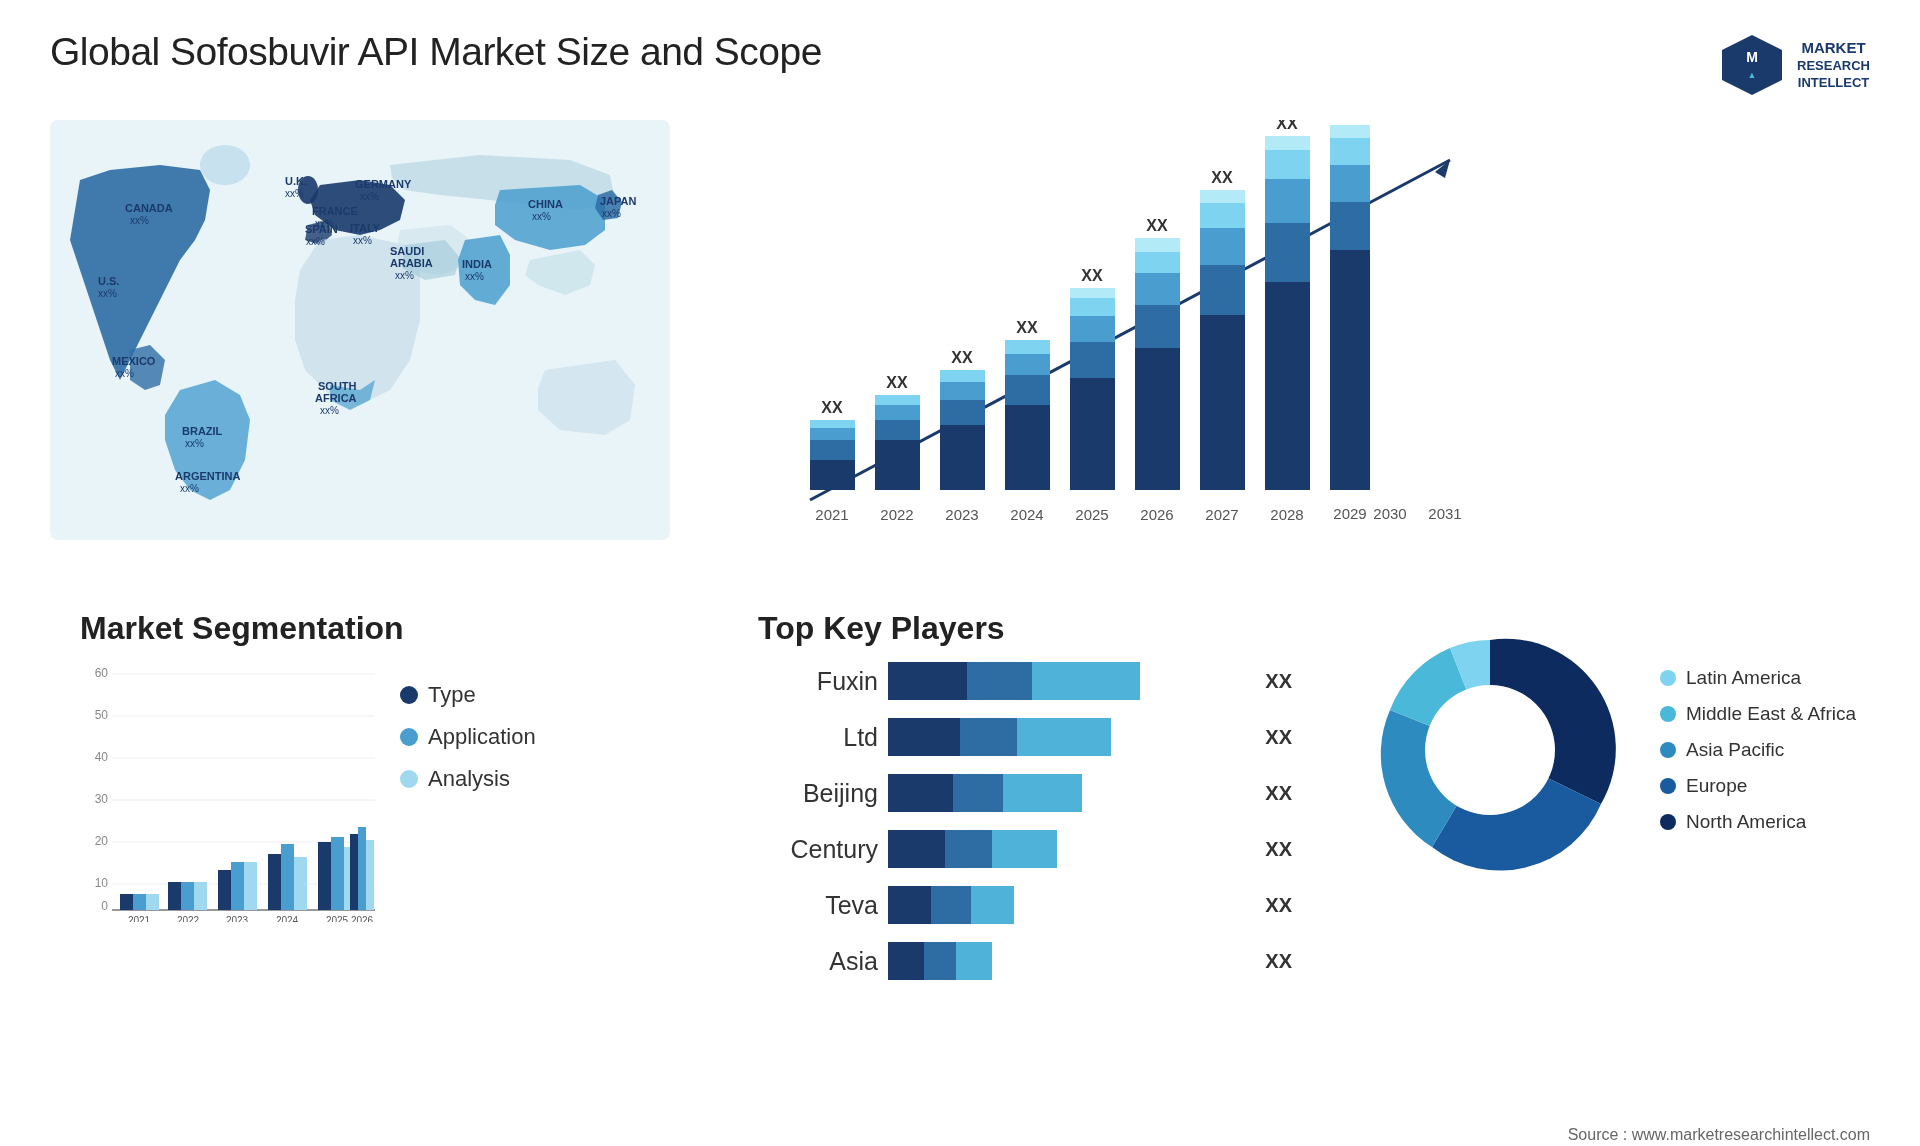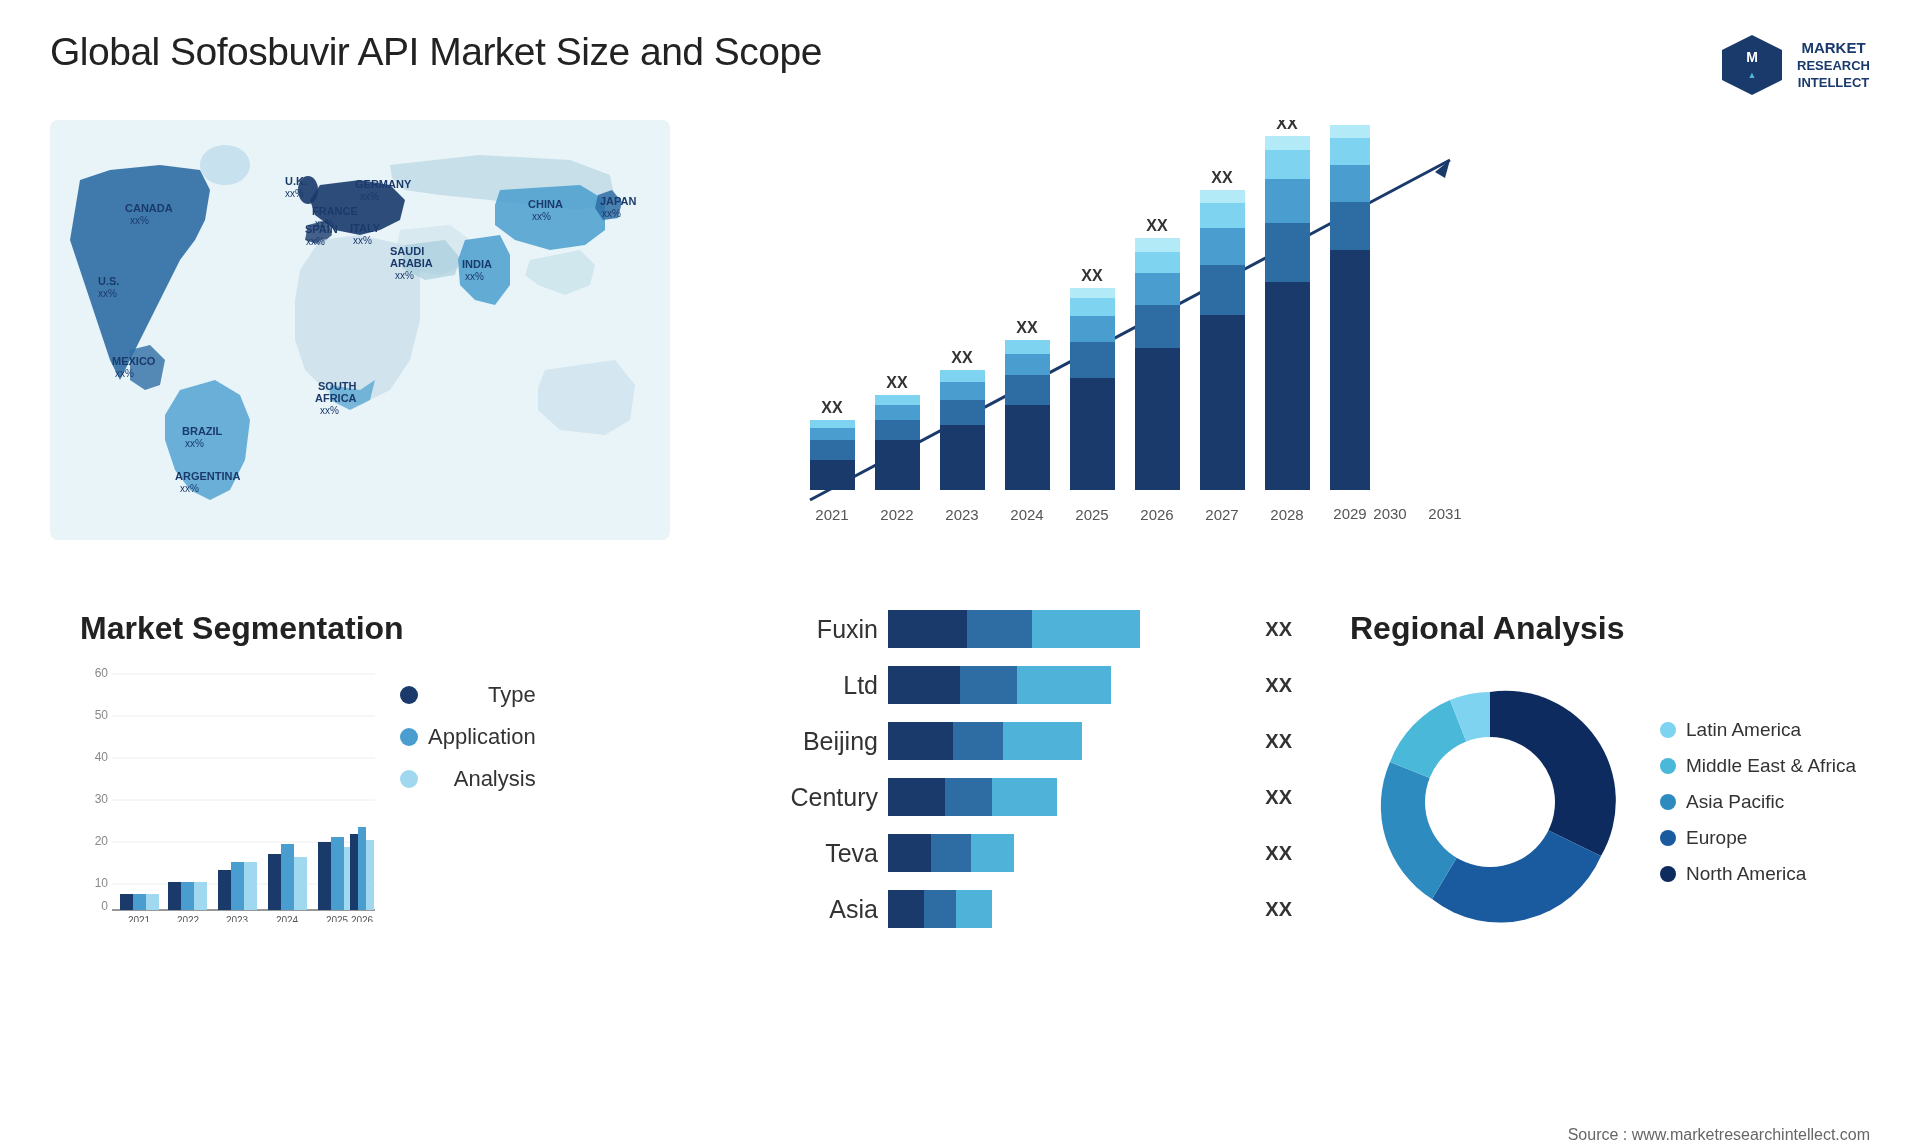--- a/index.html
+++ b/index.html
@@ -112,21 +112,20 @@
       flex-direction: column;
       gap: 16px;
       margin-top: 20px;
     }
     .legend-item {
       display: flex;
       align-items: center;
       gap: 10px;
       font-size: 22px;
       color: #333;
-      justify-content: space-between;
     }
     .legend-dot {
       width: 18px;
       height: 18px;
       border-radius: 50%;
       flex-shrink: 0;
     }
 
     
     .players-container {
@@ -475,20 +474,21 @@
           </div>
           <div class="legend-item">
             <div class="legend-dot" style="background:#a0d8ef;"></div>
             <span>Analysis</span>
           </div>
         </div>
       </div>
     </div>
 
     <div style="padding: 0 20px;">
+      <div class="section-title">Top Key Players</div>
       <div class="players-container">
 
         <div class="player-row">
           <div class="player-name">Fuxin</div>
           <div class="player-bar-container">
             <div class="player-bar">
               <div class="bar-seg1" style="width:22%;"></div>
               <div class="bar-seg2" style="width:18%;"></div>
               <div class="bar-seg3" style="width:30%;"></div>
             </div>
@@ -553,21 +553,20 @@
               <div class="bar-seg3" style="width:10%;"></div>
             </div>
           </div>
           <div class="player-label">XX</div>
         </div>
 
       </div>
     </div>
 
     <div>
-      <div class="section-title">Regional Analysis</div>
       <div class="regional-container">
 
         <svg class="donut-container" viewBox="0 0 280 280">
 
           <path d="M 140 140 L 140 30 A 110 110 0 0 1 251 194 Z" fill="#0d2b5e"></path>
 
           <path d="M 140 140 L 251 194 A 110 110 0 0 1 82 237 Z" fill="#1a5a9e"></path>
 
           <path d="M 140 140 L 82 237 A 110 110 0 0 1 40 100 Z" fill="#2e8bbf"></path>
 

